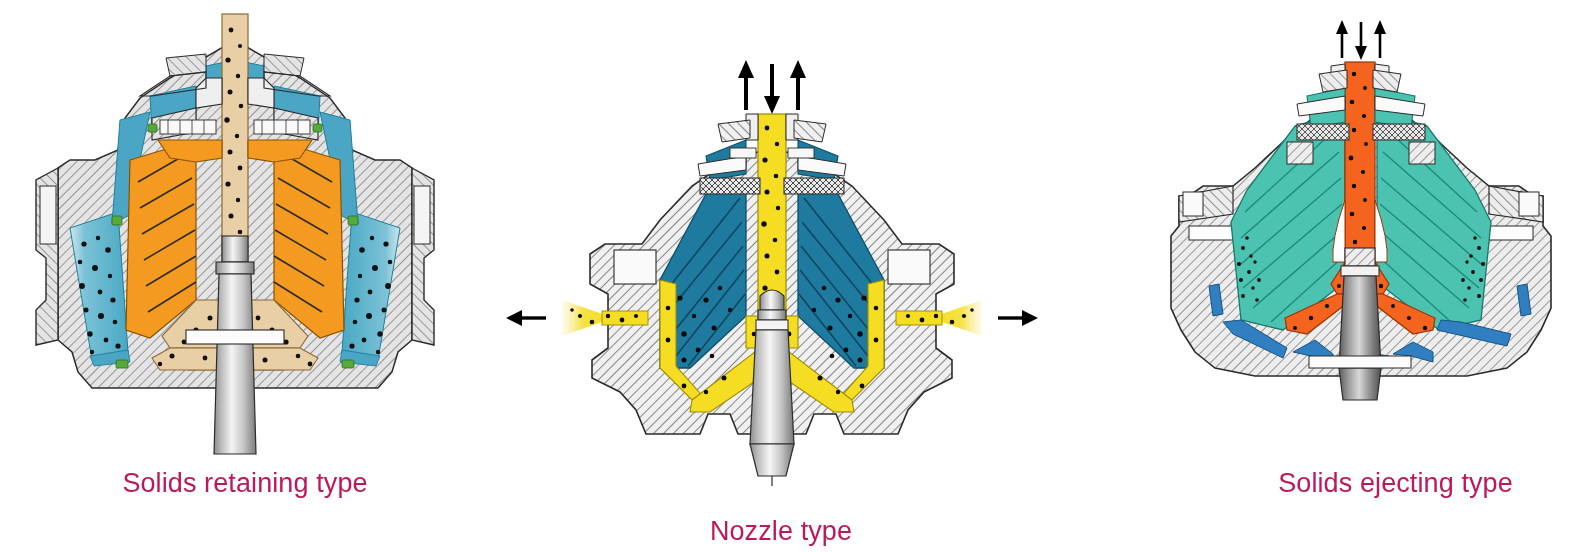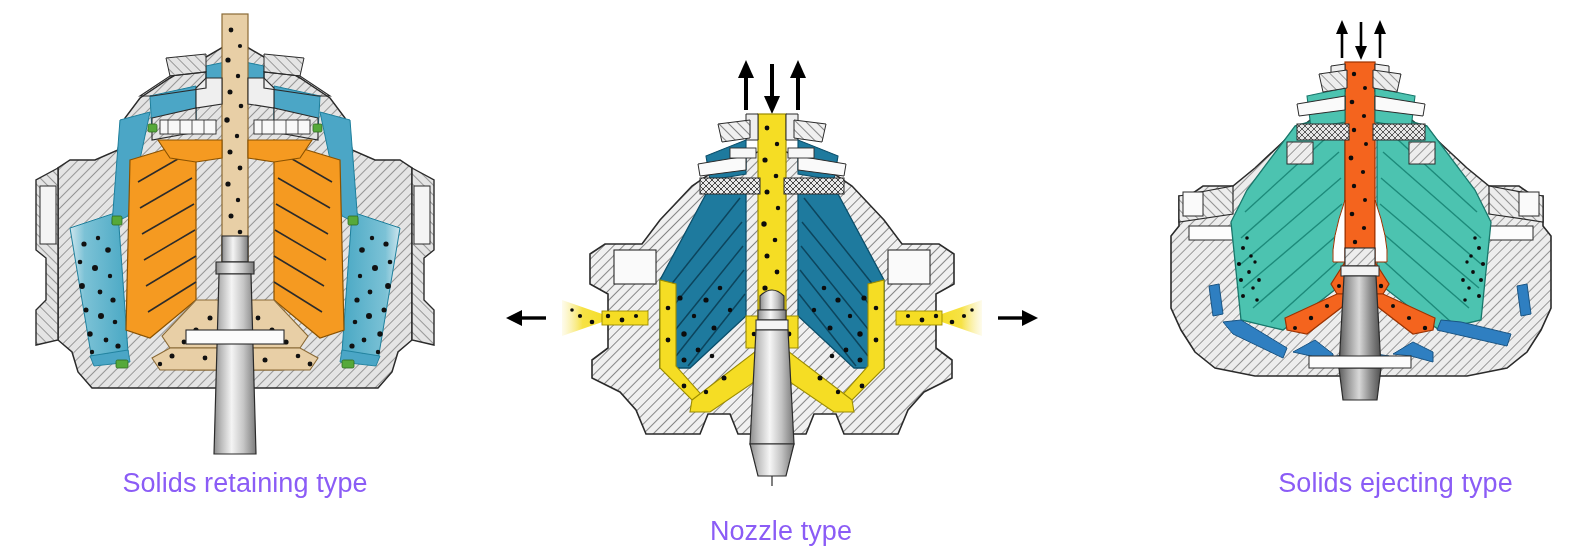--- a/index.html
+++ b/index.html
@@ -4,21 +4,21 @@
 <title>Disc Centrifuge Types</title>
 <style>
   html,body{margin:0;padding:0;background:#ffffff;}
   body{width:1593px;height:553px;font-family:"Liberation Sans",sans-serif;overflow:hidden;}
   .figure-row{position:relative;width:1593px;height:553px;}
   .panel{position:absolute;top:0;height:553px;}
   #panel-0{left:0;width:470px;}
   #panel-1{left:484px;width:570px;margin-top:48px;}
   #panel-2{left:1137px;width:473px;}
   .caption{position:absolute;left:0;width:100%;top:468px;text-align:center;
-           font-size:27px;color:#8b5cf6;font-family:"Liberation Sans",sans-serif;
+           font-size:27px;color:#be185d;font-family:"Liberation Sans",sans-serif;
            letter-spacing:.1px;font-weight:400;}
   #panel-0 .caption{padding-left:10px;}
   #panel-1 .caption{padding-left:12px;}
   #panel-2 .caption{padding-left:22px;}
   svg{display:block;}
 </style>
 </head>
 <body style="background: rgb(255, 255, 255);">
 
 <div class="figure-row">

